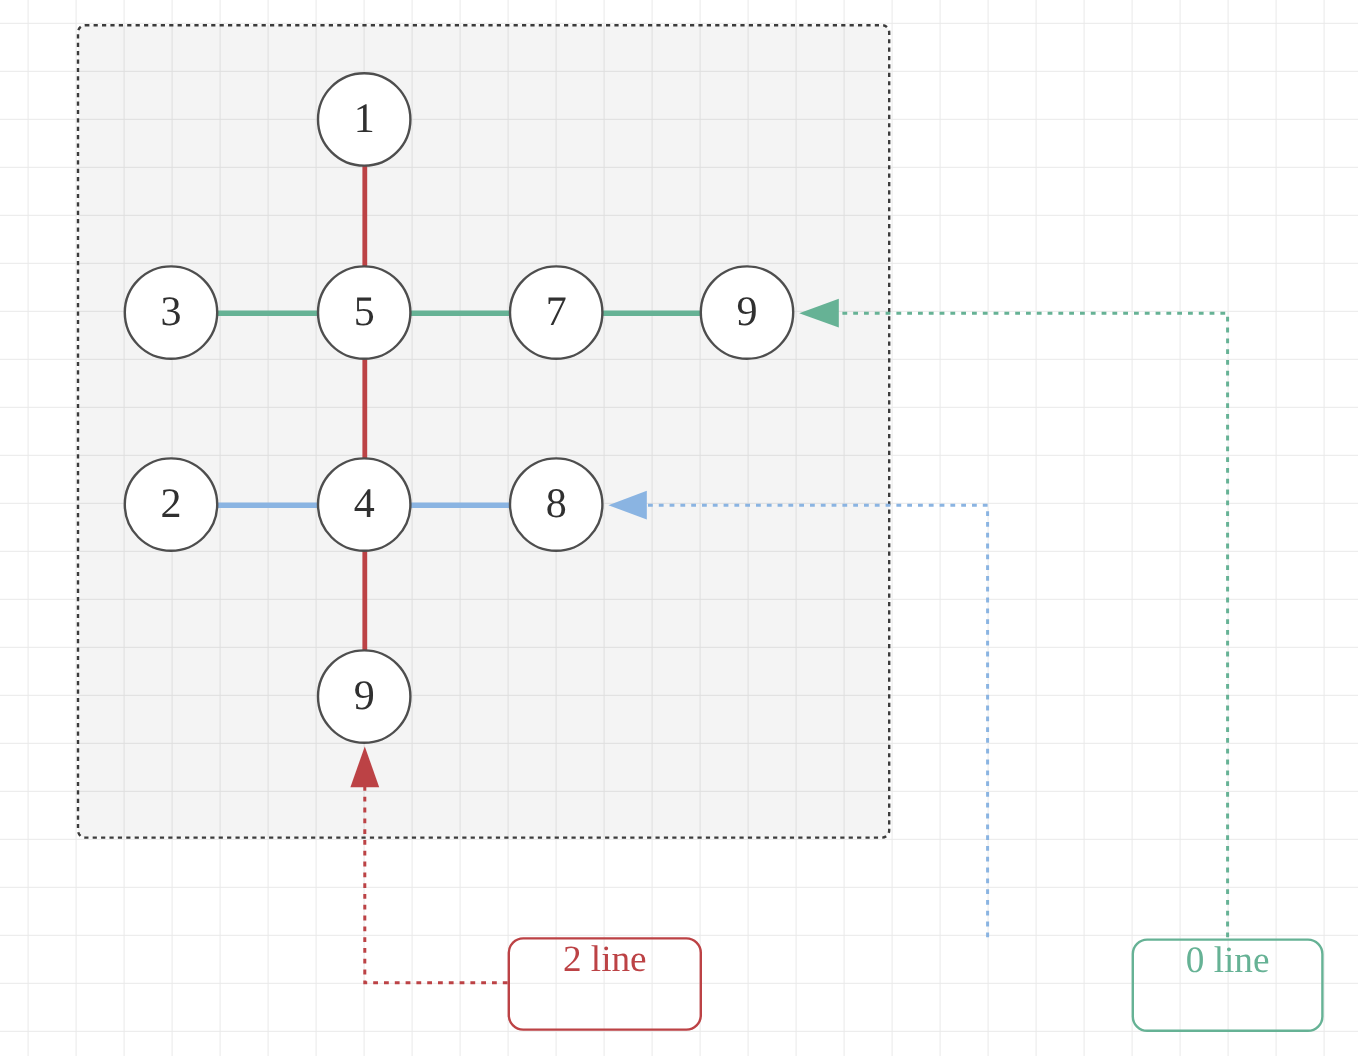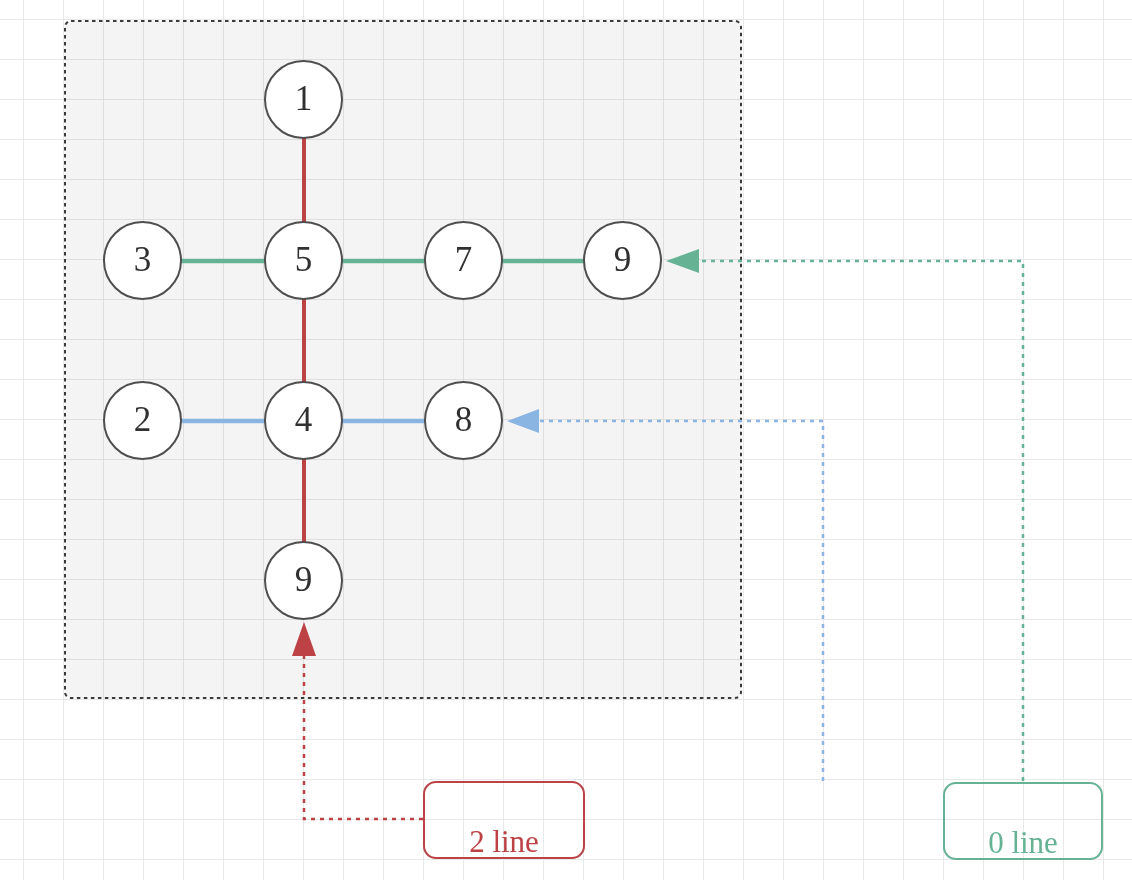--- a/index.html
+++ b/index.html
@@ -47,21 +47,21 @@
     padding-bottom: 3px;
   }
   .legend-box {
     position: absolute;
     width: 156px;
     height: 74px;
     border-radius: 13px;
     border: 2.5px solid;
     background: transparent;
     display: flex;
-    align-items: flex-end;
+    align-items: flex-start;
     justify-content: center;
     z-index: 2;
     box-sizing: content-box;
   }
   .legend-box span { font-size: 31px; line-height: 1; }
   .legend-red   { border-color: #bc4245; color: #bc4245; }
   .legend-blue  { border-color: #8ab4e2; color: #8ab4e2; }
   .legend-green { border-color: #66b295; color: #66b295; }
 </style>
 </head>

